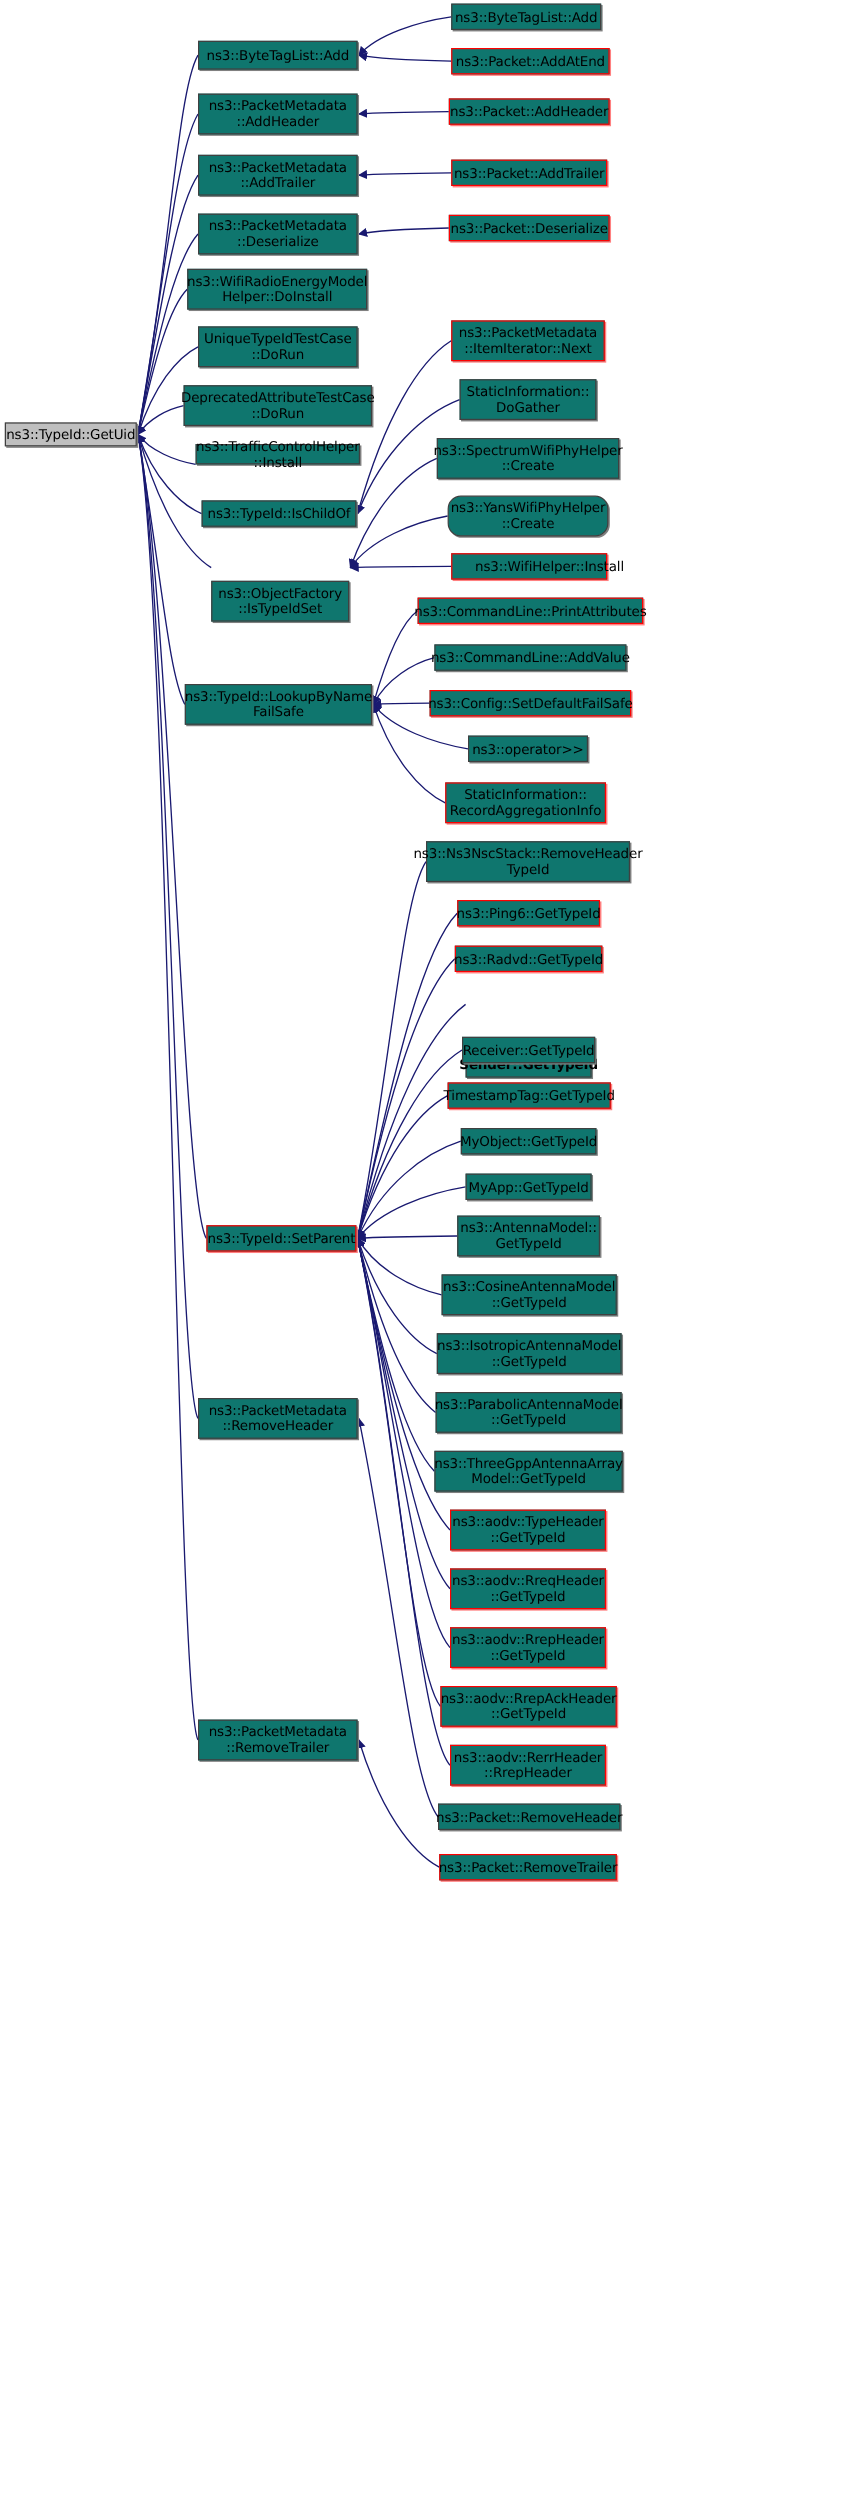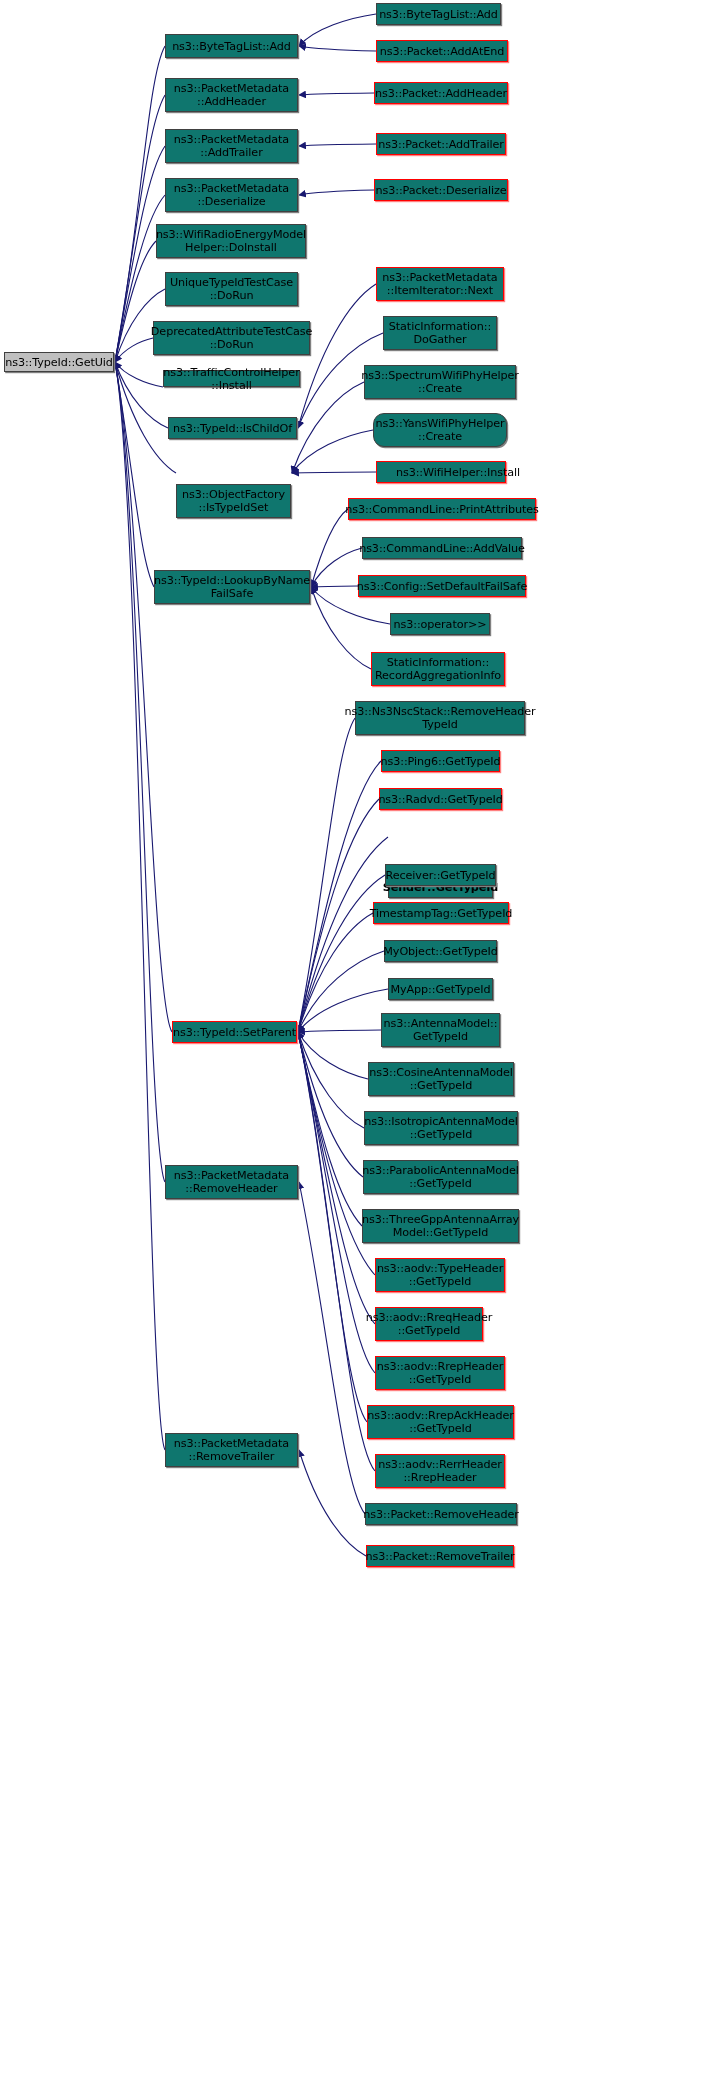--- a/index.html
+++ b/index.html
@@ -174,21 +174,21 @@
       <div class="node" style="left: 368px; top: 1062px; width: 146px; height: 34px;">ns3::CosineAntennaModel
 ::GetTypeId</div>
       <div class="node" style="left: 364px; top: 1111px; width: 154px; height: 34px;">ns3::IsotropicAntennaModel
 ::GetTypeId</div>
       <div class="node" style="left: 363px; top: 1160px; width: 155px; height: 34px;">ns3::ParabolicAntennaModel
 ::GetTypeId</div>
       <div class="node" style="left: 362px; top: 1209px; width: 157px; height: 34px;">ns3::ThreeGppAntennaArray
 Model::GetTypeId</div>
       <div class="node red" style="left: 375px; top: 1258px; width: 130px; height: 34px;">ns3::aodv::TypeHeader
 ::GetTypeId</div>
-      <div class="node red" style="left: 375px; top: 1307px; width: 108px; height: 34px;">ns3::aodv::RreqHeader
+      <div class="node red" style="left: 375px; top: 1307px; width: 130px; height: 34px;">ns3::aodv::RreqHeader
 ::GetTypeId</div>
       <div class="node red" style="left: 375px; top: 1356px; width: 130px; height: 34px;">ns3::aodv::RrepHeader
 ::GetTypeId</div>
       <div class="node red" style="left: 367px; top: 1405px; width: 147px; height: 34px;">ns3::aodv::RrepAckHeader
 ::GetTypeId</div>
       <div class="node red" style="left: 375px; top: 1454px; width: 130px; height: 34px;">ns3::aodv::RerrHeader
 ::RrepHeader</div>
       <div class="node" style="left: 365px; top: 1503px; width: 152px; height: 22px;">ns3::Packet::RemoveHeader</div>
       <div class="node red" style="left: 366px; top: 1545px; width: 148px; height: 22px;">ns3::Packet::RemoveTrailer</div>
     </div>

